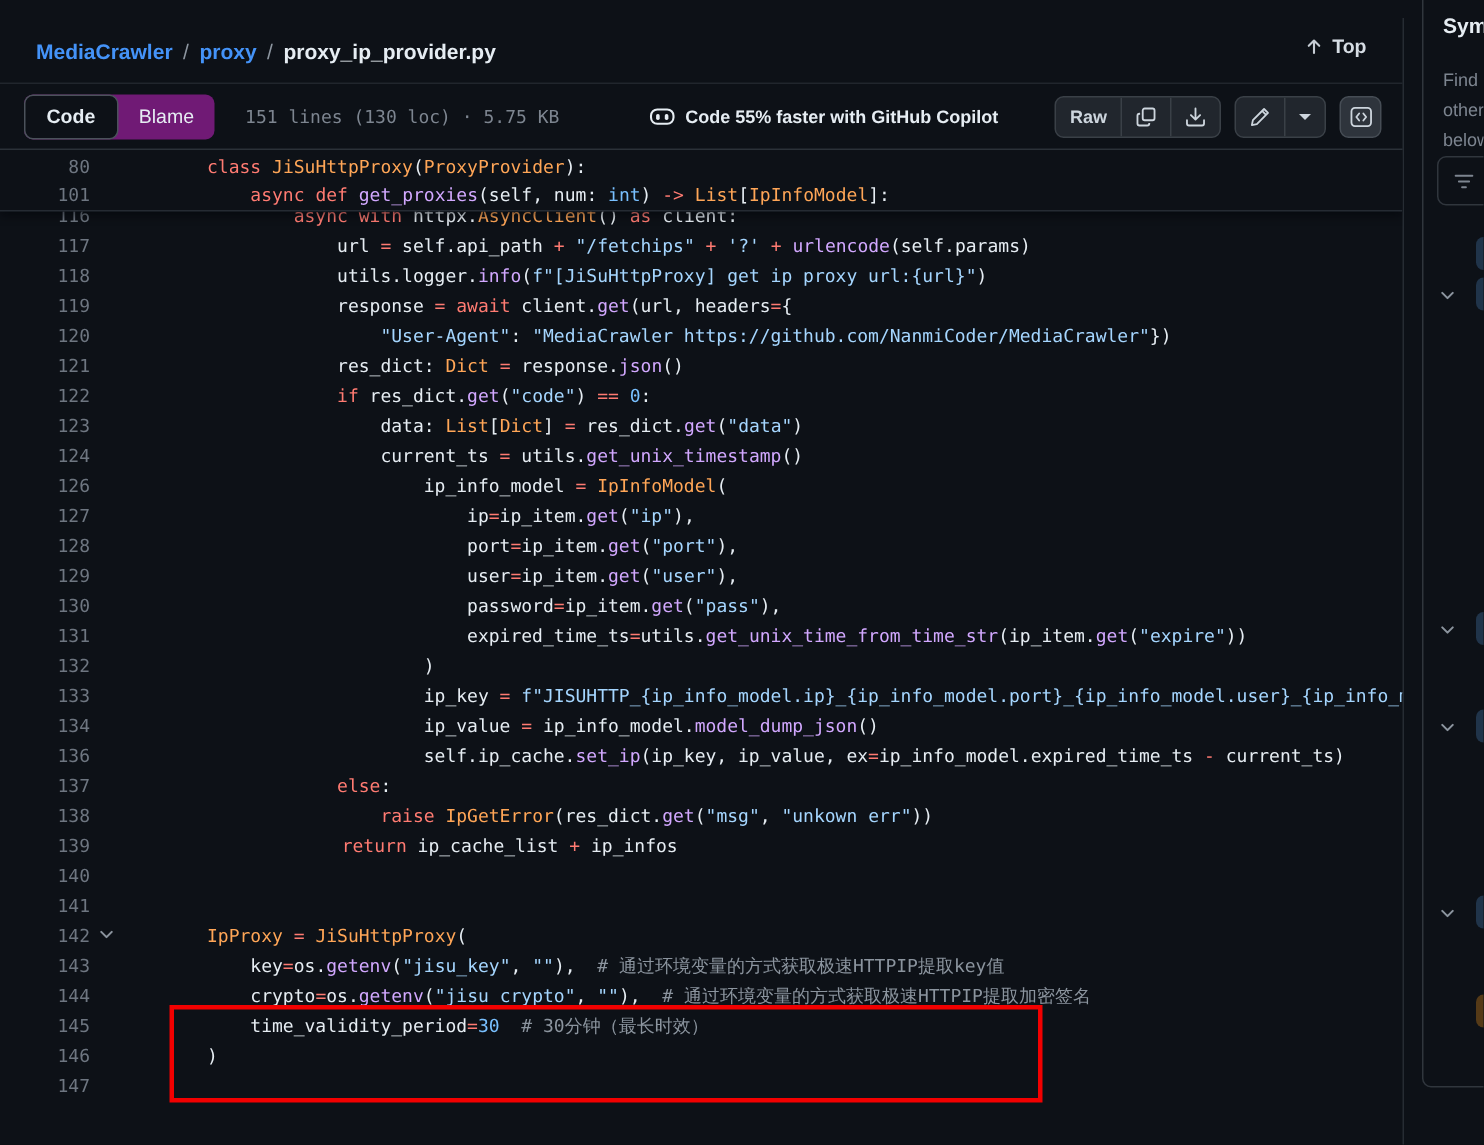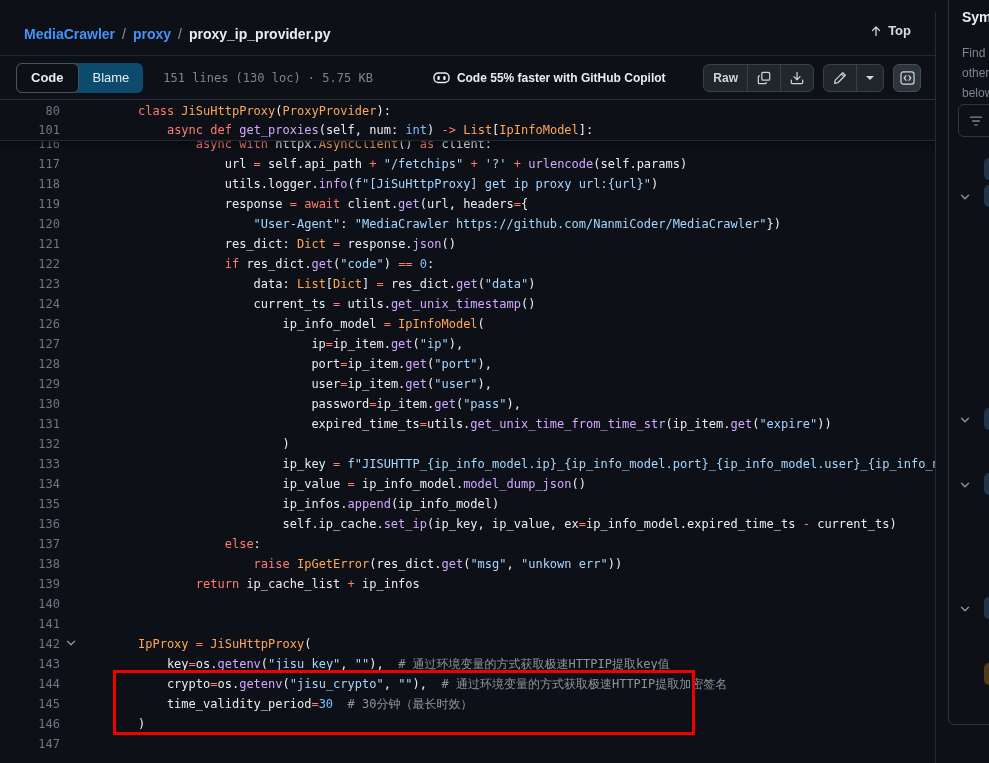--- a/index.html
+++ b/index.html
@@ -14,21 +14,21 @@
   .crumb-bar { position:relative; height:44px; border-bottom:1px solid #21262d;
     display:flex; align-items:center; padding-left:24px; }
   .crumb-bar .link { color:#4493f8; font-size:14px; font-weight:600; cursor:pointer; }
   .crumb-bar .sep { color:#8d96a0; font-size:14px; margin:0 7px; }
   .crumb-bar .file { color:#e6edf3; font-size:14px; font-weight:700; }
   .top-btn { position:absolute; right:24px; top:11px; display:flex; align-items:center;
     gap:5px; color:#d6dde4; font-size:13px; font-weight:600; cursor:pointer; }
 
   .toolbar { position:relative; height:44px; border-bottom:1px solid #2b3138;
     display:flex; align-items:center; padding:0 14px 0 16px; }
-  .seg { display:flex; background:#0c4a6e; border-radius:6px; height:30px;justify-content:space-between; }
+  .seg { display:flex; background:#701a75; border-radius:6px; height:30px;justify-content:space-between; }
   .seg-item { display:flex; align-items:center; justify-content:center; padding:0 14px;
     font-size:13px; font-weight:500; color:#e6edf3; border-radius:6px; cursor:pointer; }
   .seg-item.active { background:#0d1117; border:1px solid #4b525b; font-weight:600; }
   .meta { color:#7d8590; font-size:12px; margin-left:20px;
     font-family:"DejaVu Sans Mono","Liberation Mono",monospace; }
   .copilot { display:flex; align-items:center; gap:7px; margin-left:60px;
     color:#e6edf3; font-size:12px; font-weight:600; }
   .tb-right { margin-left:auto; display:flex; align-items:center; gap:9px; }
   .btn-group { display:flex; height:28px; border:1px solid #3a4047; border-radius:6px;
     background:#21262d; overflow:hidden; }
@@ -163,25 +163,24 @@
           <div class="code-row"><div class="ln">124</div><div class="lc"><span style="color: rgb(230, 237, 243);">                current_ts </span><span style="color: rgb(255, 123, 114);">=</span><span style="color: rgb(230, 237, 243);"> utils.</span><span style="color: rgb(210, 168, 255);">get_unix_timestamp</span><span style="color: rgb(230, 237, 243);">()</span></div></div>
           <div class="code-row"><div class="ln">126</div><div class="lc"><span style="color: rgb(230, 237, 243);">                    ip_info_model </span><span style="color: rgb(255, 123, 114);">=</span><span style="color: rgb(230, 237, 243);"> </span><span style="color: rgb(255, 166, 87);">IpInfoModel</span><span style="color: rgb(230, 237, 243);">(</span></div></div>
           <div class="code-row"><div class="ln">127</div><div class="lc"><span style="color: rgb(230, 237, 243);">                        ip</span><span style="color: rgb(255, 123, 114);">=</span><span style="color: rgb(230, 237, 243);">ip_item.</span><span style="color: rgb(210, 168, 255);">get</span><span style="color: rgb(230, 237, 243);">(</span><span style="color: rgb(165, 214, 255);">"ip"</span><span style="color: rgb(230, 237, 243);">),</span></div></div>
           <div class="code-row"><div class="ln">128</div><div class="lc"><span style="color: rgb(230, 237, 243);">                        port</span><span style="color: rgb(255, 123, 114);">=</span><span style="color: rgb(230, 237, 243);">ip_item.</span><span style="color: rgb(210, 168, 255);">get</span><span style="color: rgb(230, 237, 243);">(</span><span style="color: rgb(165, 214, 255);">"port"</span><span style="color: rgb(230, 237, 243);">),</span></div></div>
           <div class="code-row"><div class="ln">129</div><div class="lc"><span style="color: rgb(230, 237, 243);">                        user</span><span style="color: rgb(255, 123, 114);">=</span><span style="color: rgb(230, 237, 243);">ip_item.</span><span style="color: rgb(210, 168, 255);">get</span><span style="color: rgb(230, 237, 243);">(</span><span style="color: rgb(165, 214, 255);">"user"</span><span style="color: rgb(230, 237, 243);">),</span></div></div>
           <div class="code-row"><div class="ln">130</div><div class="lc"><span style="color: rgb(230, 237, 243);">                        password</span><span style="color: rgb(255, 123, 114);">=</span><span style="color: rgb(230, 237, 243);">ip_item.</span><span style="color: rgb(210, 168, 255);">get</span><span style="color: rgb(230, 237, 243);">(</span><span style="color: rgb(165, 214, 255);">"pass"</span><span style="color: rgb(230, 237, 243);">),</span></div></div>
           <div class="code-row"><div class="ln">131</div><div class="lc"><span style="color: rgb(230, 237, 243);">                        expired_time_ts</span><span style="color: rgb(255, 123, 114);">=</span><span style="color: rgb(230, 237, 243);">utils.</span><span style="color: rgb(210, 168, 255);">get_unix_time_from_time_str</span><span style="color: rgb(230, 237, 243);">(ip_item.</span><span style="color: rgb(210, 168, 255);">get</span><span style="color: rgb(230, 237, 243);">(</span><span style="color: rgb(165, 214, 255);">"expire"</span><span style="color: rgb(230, 237, 243);">))</span></div></div>
           <div class="code-row"><div class="ln">132</div><div class="lc"><span style="color: rgb(230, 237, 243);">                    )</span></div></div>
           <div class="code-row"><div class="ln">133</div><div class="lc"><span style="color: rgb(230, 237, 243);">                    ip_key </span><span style="color: rgb(255, 123, 114);">=</span><span style="color: rgb(230, 237, 243);"> </span><span style="color: rgb(165, 214, 255);">f"JISUHTTP_{ip_info_model.ip}_{ip_info_model.port}_{ip_info_model.user}_{ip_info_model.password}"</span></div></div>
           <div class="code-row"><div class="ln">134</div><div class="lc"><span style="color: rgb(230, 237, 243);">                    ip_value </span><span style="color: rgb(255, 123, 114);">=</span><span style="color: rgb(230, 237, 243);"> ip_info_model.</span><span style="color: rgb(210, 168, 255);">model_dump_json</span><span style="color: rgb(230, 237, 243);">()</span></div></div>
-          <div class="code-row"><div class="ln">135</div><div class="lc"><span style="color: rgb(230, 237, 243);">                    ip_infos.</span><span style="color: rgb(210, 168, 255);">append</span><span style="color: rgb(230, 237, 243);">(ip_info_model)</span></div></div>
           <div class="code-row"><div class="ln">136</div><div class="lc"><span style="color: rgb(230, 237, 243);">                    self.ip_cache.</span><span style="color: rgb(210, 168, 255);">set_ip</span><span style="color: rgb(230, 237, 243);">(ip_key, ip_value, ex</span><span style="color: rgb(255, 123, 114);">=</span><span style="color: rgb(230, 237, 243);">ip_info_model.expired_time_ts </span><span style="color: rgb(255, 123, 114);">-</span><span style="color: rgb(230, 237, 243);"> current_ts)</span></div></div>
           <div class="code-row"><div class="ln">137</div><div class="lc"><span style="color: rgb(230, 237, 243);">            </span><span style="color: rgb(255, 123, 114);">else</span><span style="color: rgb(230, 237, 243);">:</span></div></div>
           <div class="code-row"><div class="ln">138</div><div class="lc"><span style="color: rgb(230, 237, 243);">                </span><span style="color: rgb(255, 123, 114);">raise</span><span style="color: rgb(230, 237, 243);"> </span><span style="color: rgb(255, 166, 87);">IpGetError</span><span style="color: rgb(230, 237, 243);">(res_dict.</span><span style="color: rgb(210, 168, 255);">get</span><span style="color: rgb(230, 237, 243);">(</span><span style="color: rgb(165, 214, 255);">"msg"</span><span style="color: rgb(230, 237, 243);">, </span><span style="color: rgb(165, 214, 255);">"unkown err"</span><span style="color: rgb(230, 237, 243);">))</span></div></div>
-          <div class="code-row"><div class="ln">139</div><div class="lc"><span style="color: rgb(230, 237, 243);">        </span><span style="color: rgb(255, 123, 114);">return</span><span style="color: rgb(230, 237, 243);"> ip_cache_list </span><span style="color: rgb(255, 123, 114);">+</span><span style="color: rgb(230, 237, 243);"> ip_infos</span></div></div>
+          <div class="code-row"><div class="ln">139</div><div class="lc"><span style="color: rgb(230, 237, 243);">        </span><span style="color: rgb(255, 123, 114); margin-left: 32px;">return</span><span style="color: rgb(230, 237, 243);"> ip_cache_list </span><span style="color: rgb(255, 123, 114);">+</span><span style="color: rgb(230, 237, 243);"> ip_infos</span></div></div>
           <div class="code-row"><div class="ln">140</div><div class="lc"></div></div>
           <div class="code-row"><div class="ln">141</div><div class="lc"></div></div>
           <div class="code-row"><div class="ln">142</div><span class="row-chevron"><svg width="14" height="14" viewBox="0 0 16 16">
                 <path d="M4 6l4 4 4-4" stroke="#8b949e" stroke-width="1.6" fill="none" stroke-linecap="round" stroke-linejoin="round"></path>
               </svg></span><div class="lc"><span style="color: rgb(255, 166, 87);">IpProxy</span><span style="color: rgb(230, 237, 243);"> </span><span style="color: rgb(255, 123, 114);">=</span><span style="color: rgb(230, 237, 243);"> </span><span style="color: rgb(255, 166, 87);">JiSuHttpProxy</span><span style="color: rgb(230, 237, 243);">(</span></div></div>
           <div class="code-row"><div class="ln">143</div><div class="lc"><span style="color: rgb(230, 237, 243);">    key</span><span style="color: rgb(255, 123, 114);">=</span><span style="color: rgb(230, 237, 243);">os.</span><span style="color: rgb(210, 168, 255);">getenv</span><span style="color: rgb(230, 237, 243);">(</span><span style="color: rgb(165, 214, 255);">"jisu_key"</span><span style="color: rgb(230, 237, 243);">, </span><span style="color: rgb(165, 214, 255);">""</span><span style="color: rgb(230, 237, 243);">),  </span><span style="color: rgb(139, 148, 158);"># 通过环境变量的方式获取极速HTTPIP提取key值</span></div></div>
           <div class="code-row"><div class="ln">144</div><div class="lc"><span style="color: rgb(230, 237, 243);">    crypto</span><span style="color: rgb(255, 123, 114);">=</span><span style="color: rgb(230, 237, 243);">os.</span><span style="color: rgb(210, 168, 255);">getenv</span><span style="color: rgb(230, 237, 243);">(</span><span style="color: rgb(165, 214, 255);">"jisu_crypto"</span><span style="color: rgb(230, 237, 243);">, </span><span style="color: rgb(165, 214, 255);">""</span><span style="color: rgb(230, 237, 243);">),  </span><span style="color: rgb(139, 148, 158);"># 通过环境变量的方式获取极速HTTPIP提取加密签名</span></div></div>
           <div class="code-row"><div class="ln">145</div><div class="lc"><span style="color: rgb(230, 237, 243);">    time_validity_period</span><span style="color: rgb(255, 123, 114);">=</span><span style="color: rgb(121, 192, 255);">30</span><span style="color: rgb(230, 237, 243);">  </span><span style="color: rgb(139, 148, 158);"># 30分钟（最长时效）</span></div></div>
           <div class="code-row"><div class="ln">146</div><div class="lc"><span style="color: rgb(230, 237, 243);">)</span></div></div>
           <div class="code-row"><div class="ln">147</div><div class="lc"></div></div>

